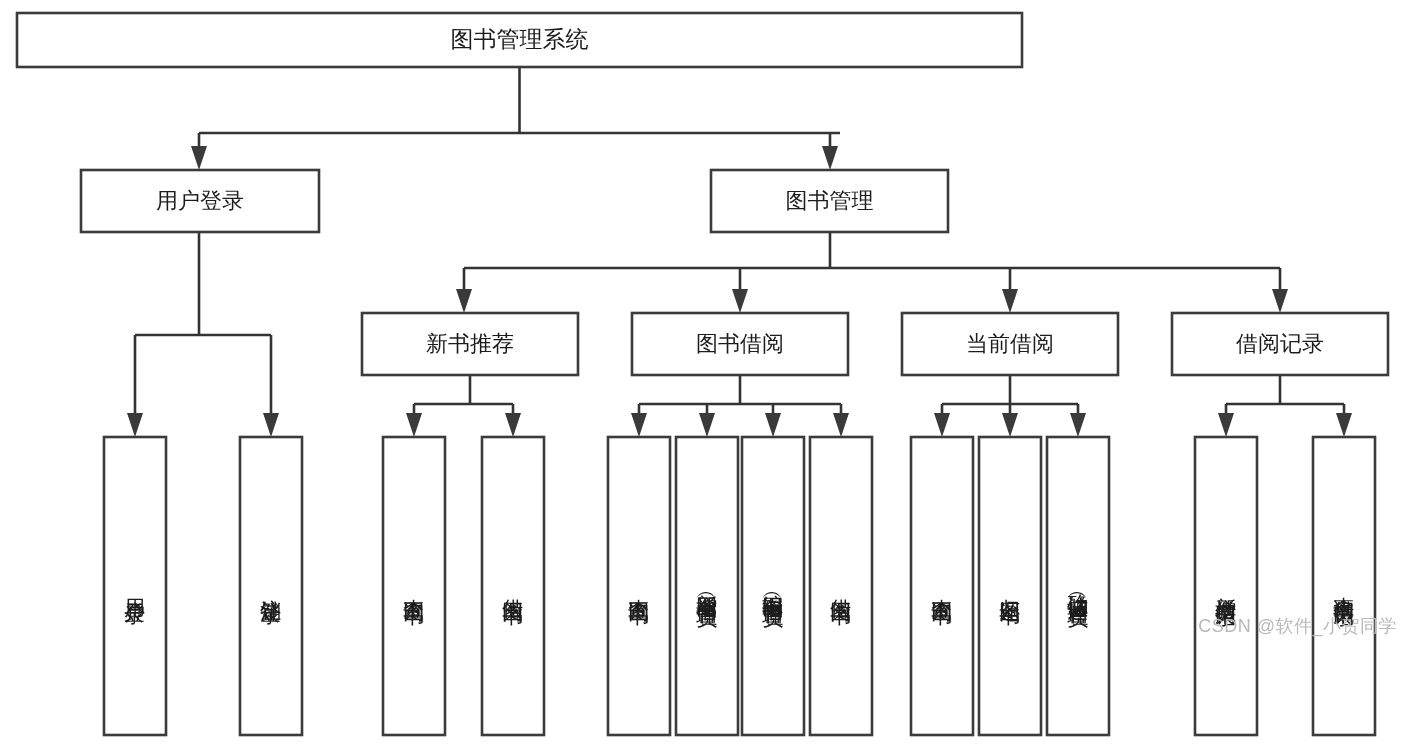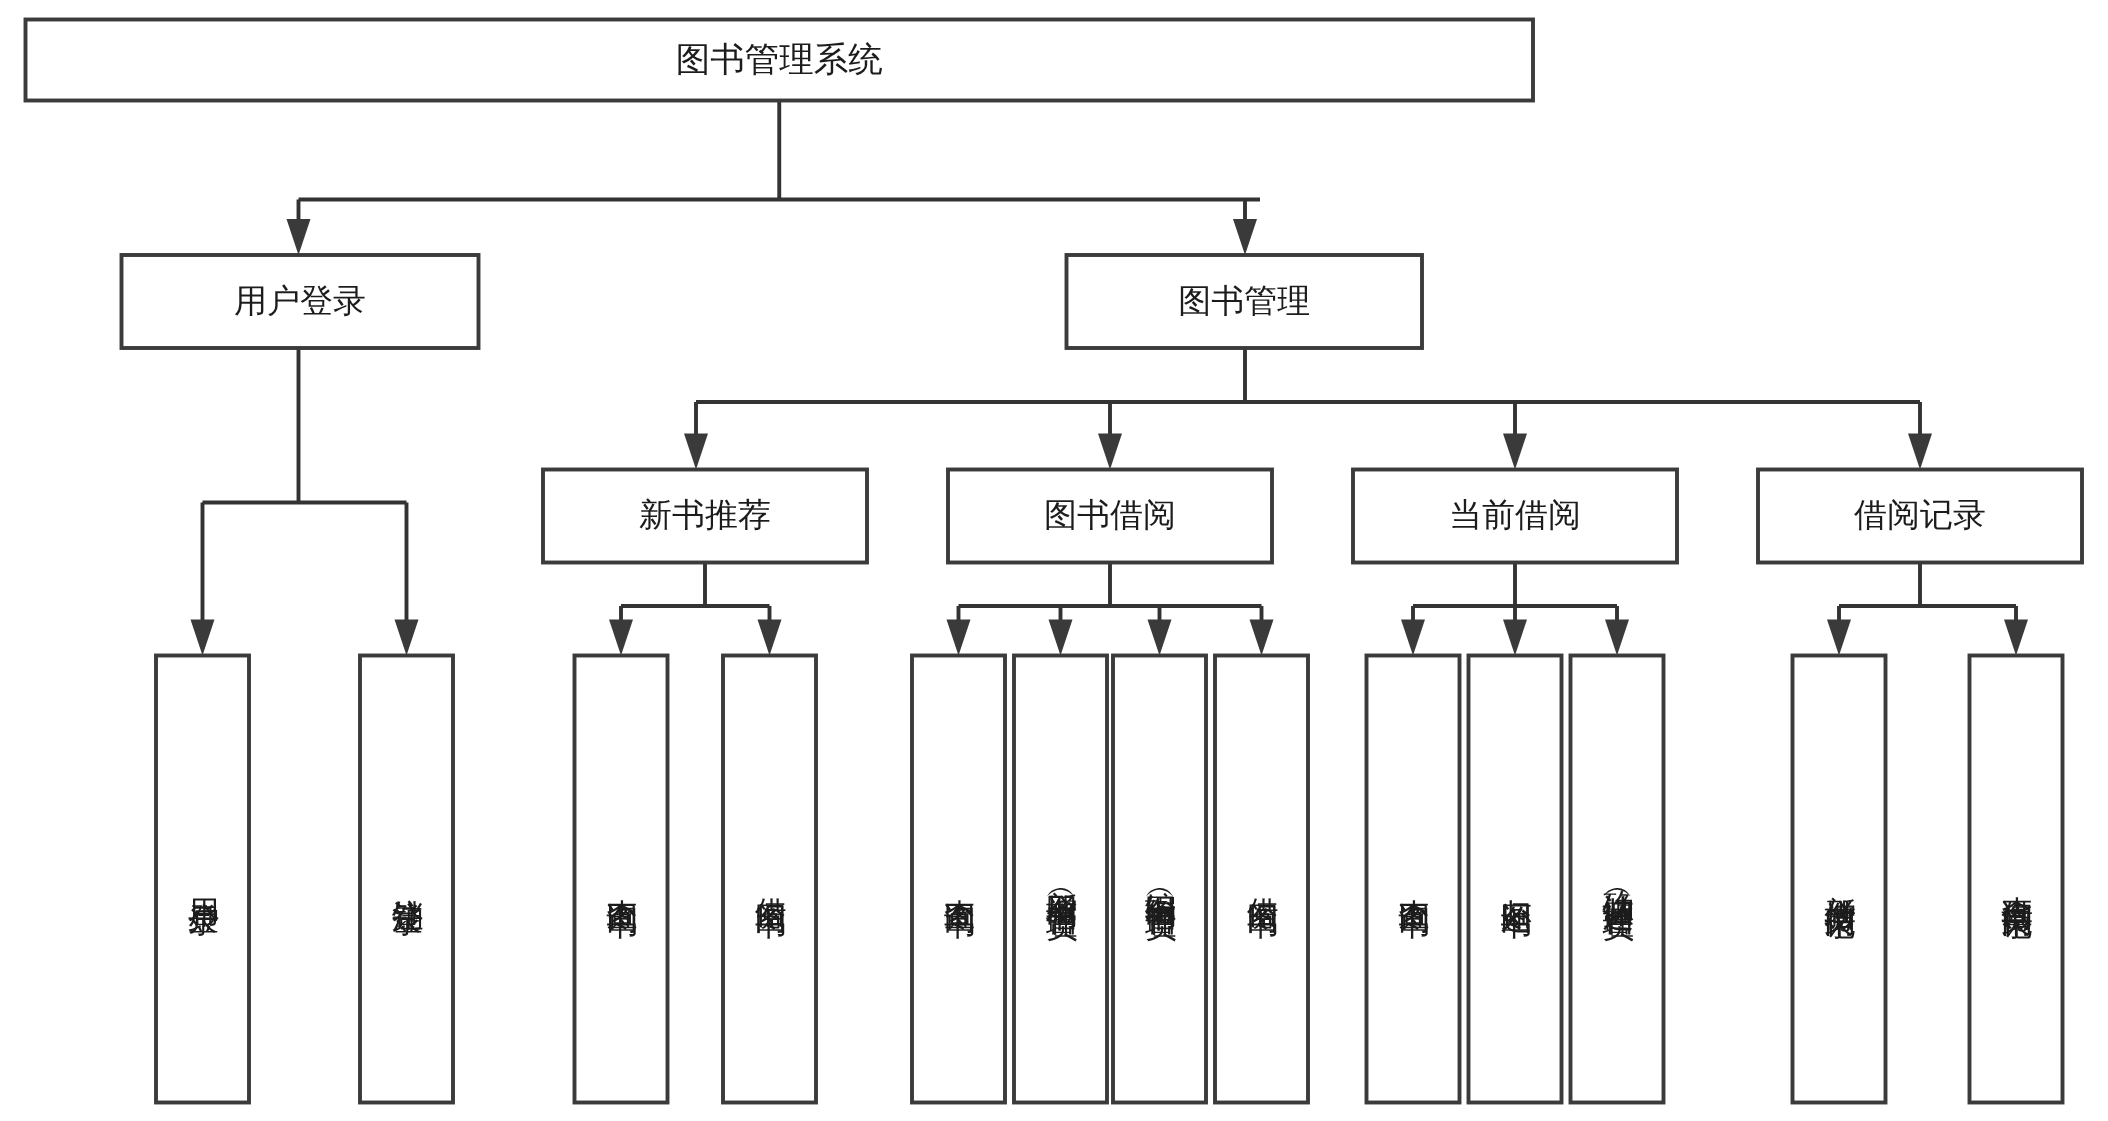--- a/index.html
+++ b/index.html
@@ -241,13 +241,14 @@
     <span class="leaf-label">确认归还（管理员）</span>
   </div>
 
   <div class="leaf-label-wrap" style="left:1195px; top:437px; width:62px; height:298px;">
     <span class="leaf-label">新增借阅记录</span>
   </div>
   <div class="leaf-label-wrap" style="left:1313px; top:437px; width:62px; height:298px;">
     <span class="leaf-label">查询借阅记录</span>
   </div>
 
+  <div class="watermark">CSDN @软件_小贺同学</div>
 </div>
 
 </body></html>

